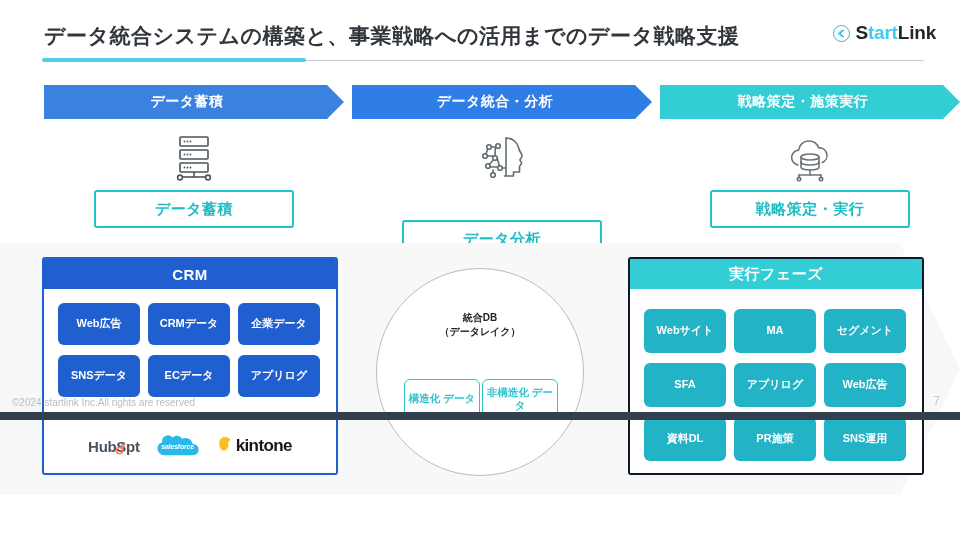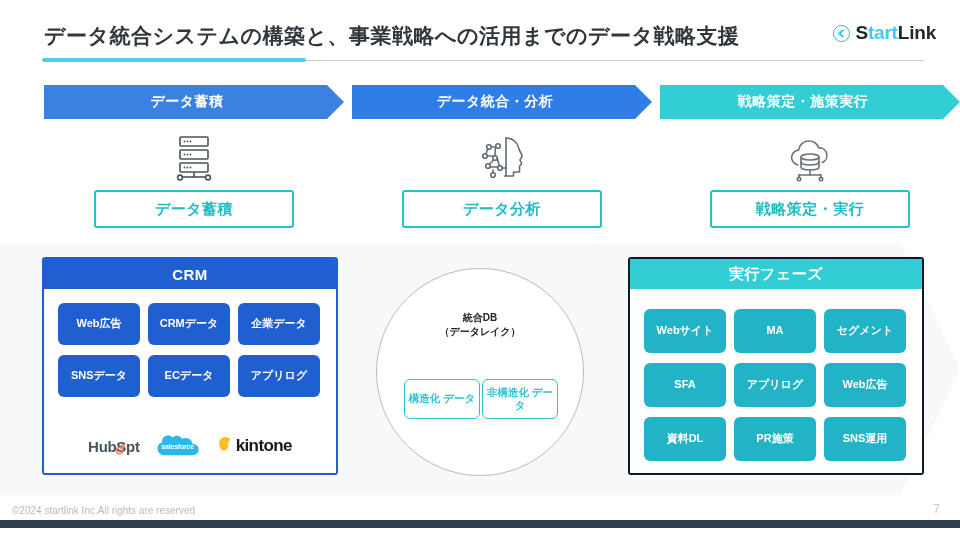--- a/index.html
+++ b/index.html
@@ -6,21 +6,21 @@
 
   body {
     width: 960px;
     height: 540px;
     overflow: hidden;
     background: #ffffff;
     font-family: "Liberation Sans", "DejaVu Sans", sans-serif;
     position: relative;
   }
 
-  .slide { position: relative; width: 960px; height: 528px; background:#fff;border-radius:13px; }
+  .slide { position: relative; width: 960px; height: 420px; background:#fff;border-radius:13px; }
 
   
   .header {
     position: absolute;
     left: 0; top: 0; width: 960px; height: 70px;
   }
   .slide-title {
     position: absolute;
     left: 44px; top: 22px;
     font-size: 21px;
@@ -97,21 +97,21 @@
   .phase-row { position: absolute; left: 44px; top: 190px; width: 880px; height: 38px; }
   .phase-box {
     position: absolute; top: 0; height: 38px; width: 200px;
     border: 2px solid #22c3c9;
     border-radius: 3px;
     background: #ffffff;
     display: flex; align-items: center; justify-content: center;
     color: #1fbcc4; font-size: 15px; font-weight: 700; letter-spacing: 0.5px;
   }
   .phase-box.p1 { left: 50px; }
-  .phase-box.p2 { left: 358px; }
+  .phase-box.p2 { left: 358px; margin-top: 30px; }
   .phase-box.p3 { left: 666px; text-align: right; }
 
   
   .band {
     position: absolute;
     left: 0; top: 243px;
     width: 960px; height: 252px;
     background: #f7f8f8;
     clip-path: polygon(0 0, 900px 0, 960px 50%, 900px 100%, 0 100%);
   }

